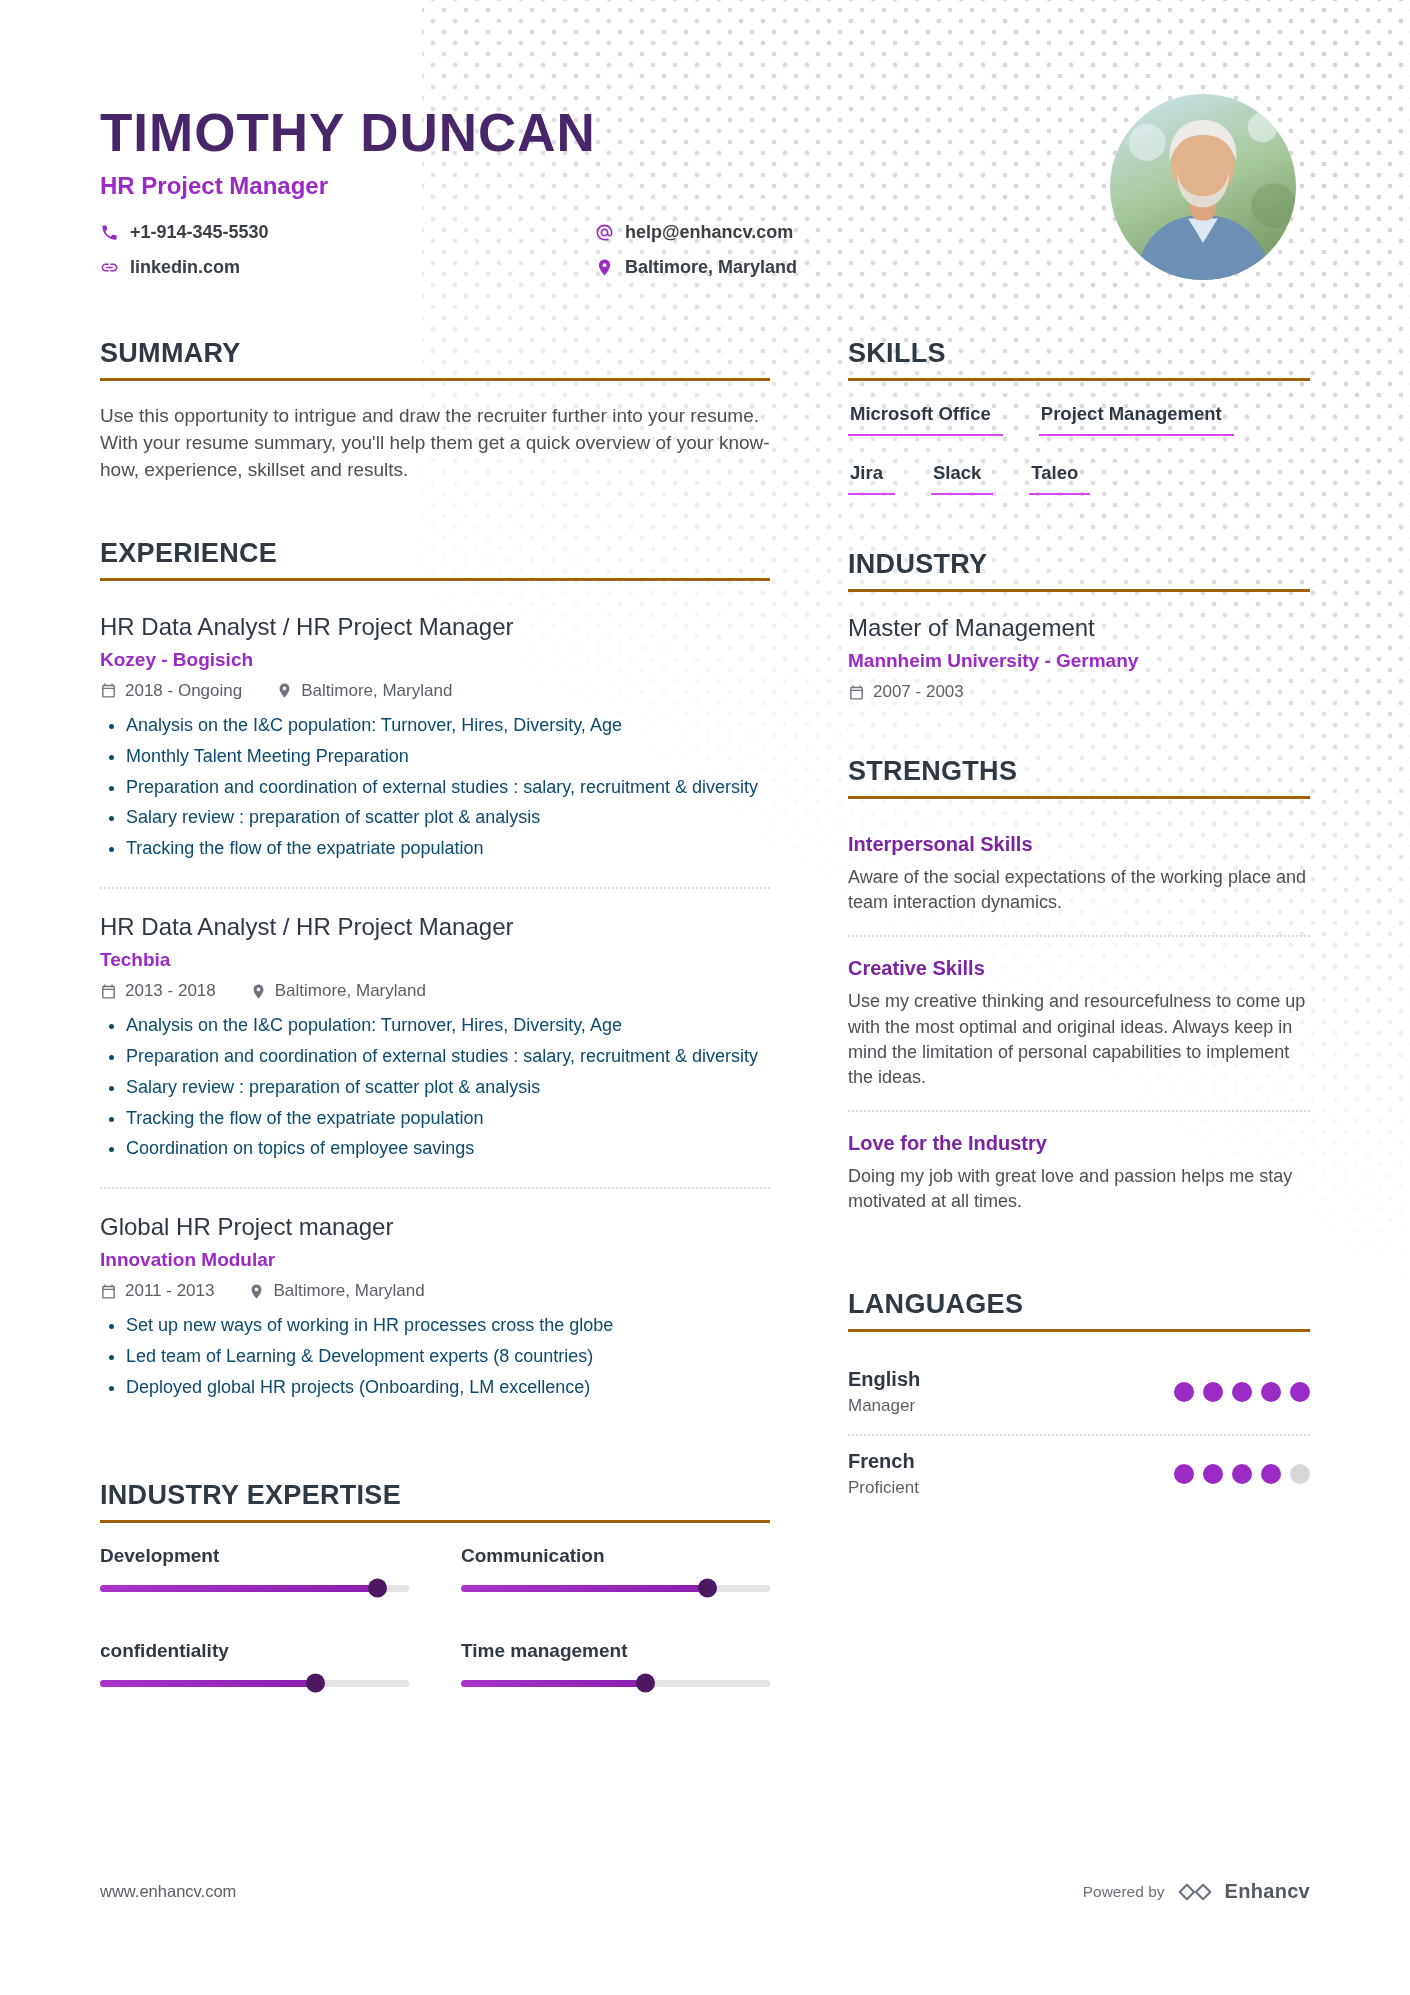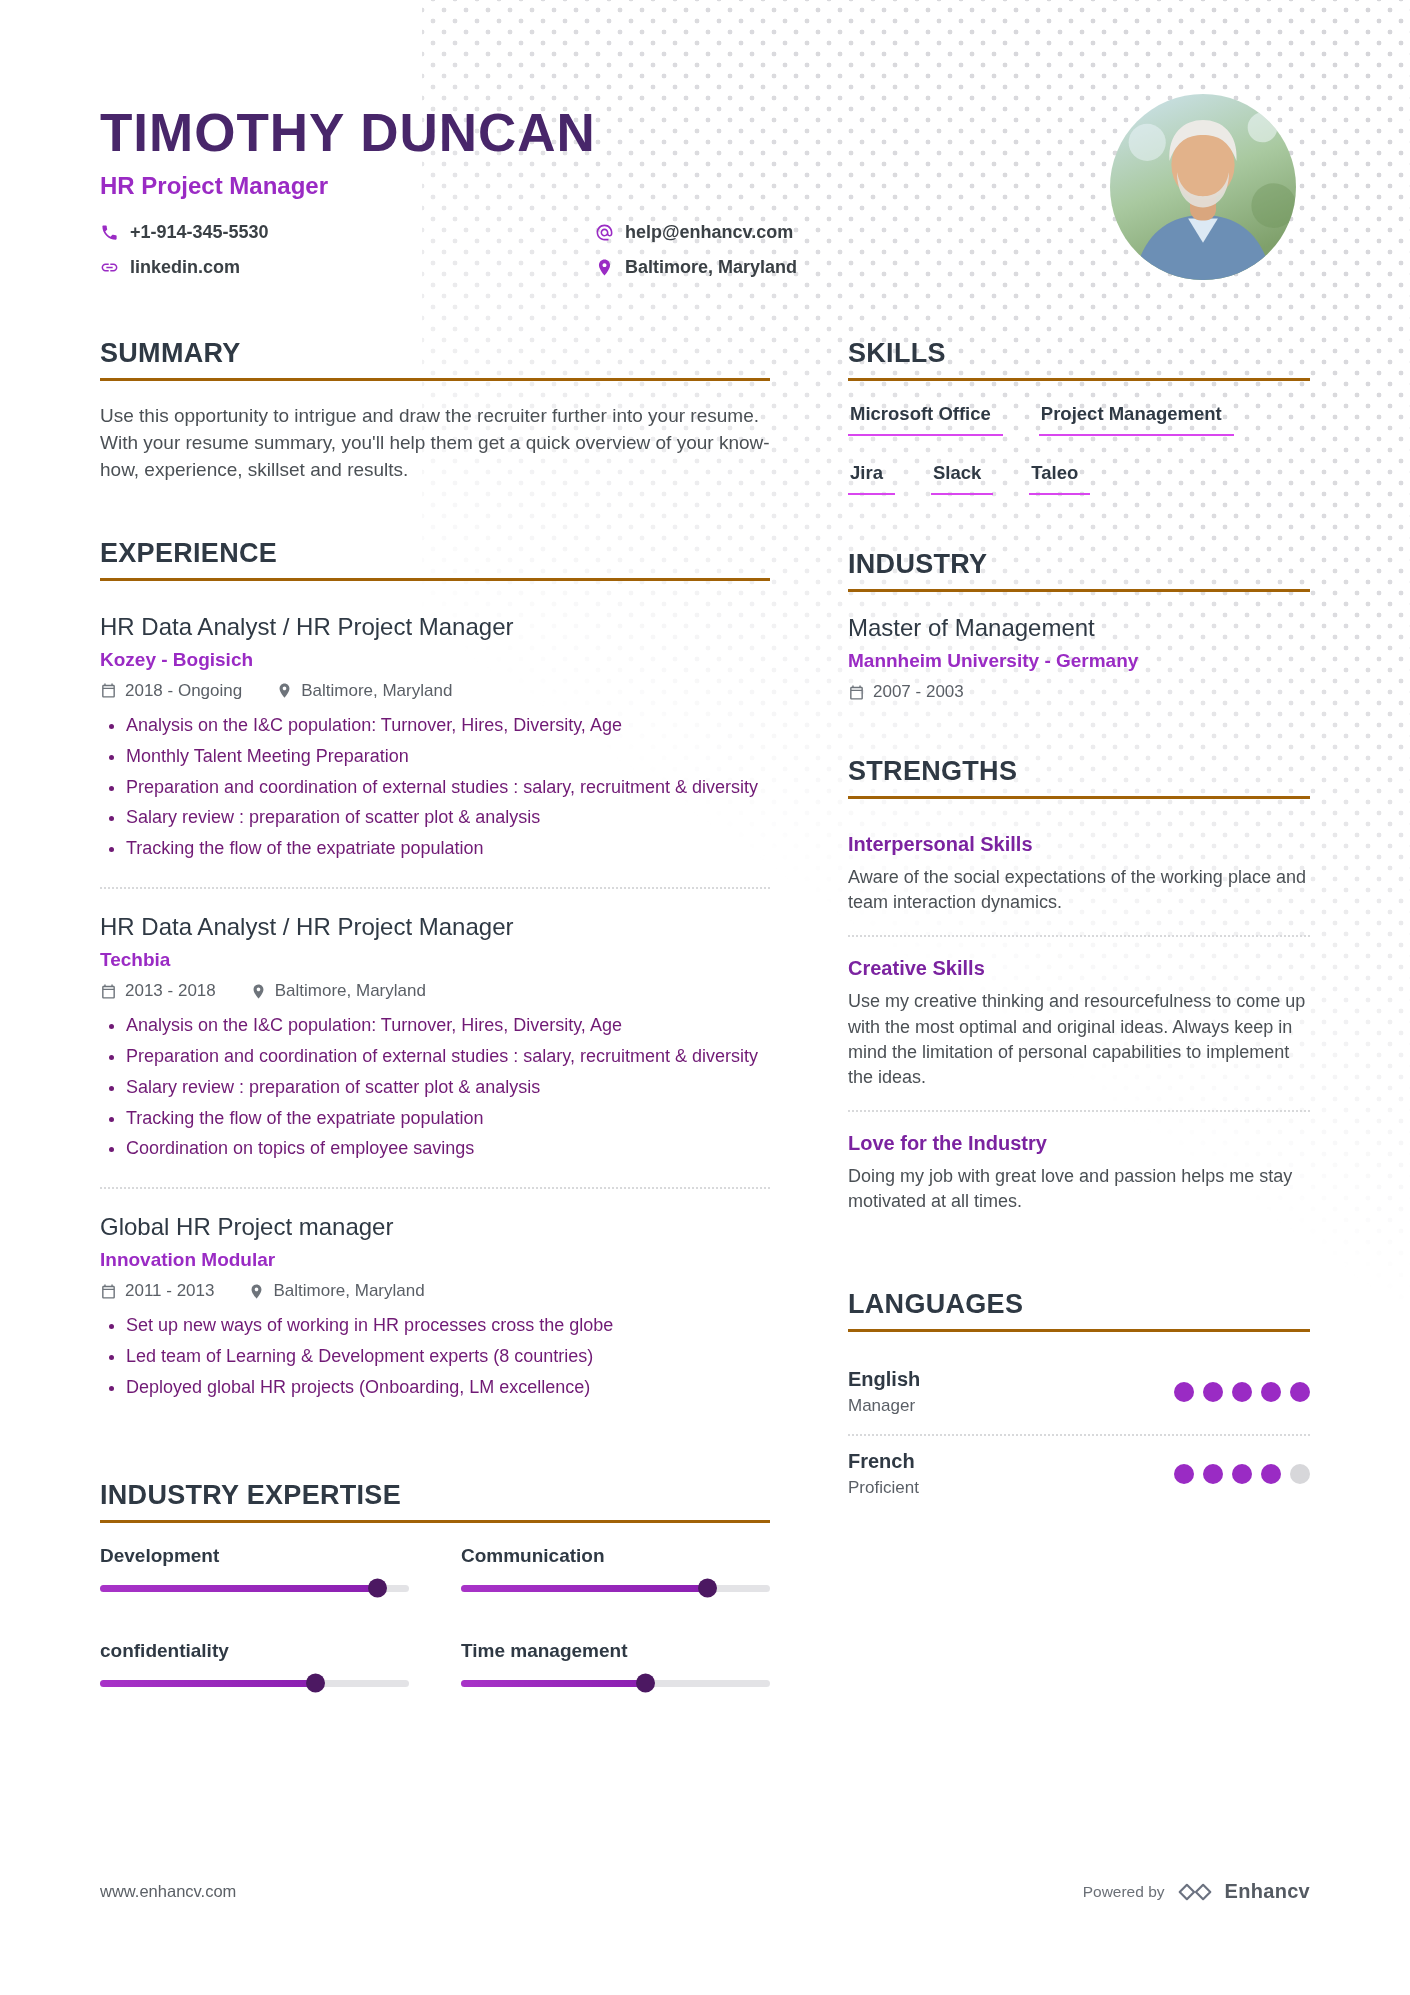--- a/index.html
+++ b/index.html
@@ -61,21 +61,21 @@
   
   .exp{ padding:10px 0 20px; }
   .exp + .exp{ border-top:2px dotted #d8d9db; padding-top:24px; }
   .exp-title{ font-size:24px; font-weight:500; color:var(--heading); margin-bottom:8px; }
   .exp-company{ font-size:19px; font-weight:700; color:var(--accent); margin-bottom:10px; }
   .exp-meta{ display:flex; gap:34px; align-items:center; font-size:17px; color:var(--meta-gray); margin-bottom:12px; }
   .meta-item{ display:inline-flex; align-items:center; gap:8px; }
   .micon{ display:inline-flex; width:17px; height:17px; color:#6e747b; }
   .micon svg{ width:100%; height:100%; }
   .bullets{ padding-left:26px; }
-  .bullets li{ font-size:18px; line-height:1.38; color:#701a75; margin-bottom:6px; }
+  .bullets li{ font-size:18px; line-height:1.38; color:#0c4a6e; margin-bottom:6px; }
 
   
   .slider-grid{ display:grid; grid-template-columns:1fr 1fr; column-gap:52px; row-gap:48px; margin-top:6px; }
   .slider-label{ font-size:19px; font-weight:700; color:var(--heading); margin-bottom:18px; }
   .slider-track{ position:relative; height:7px; border-radius:5px; background:#e3e3e6; }
   .slider-fill{
     position:relative; height:100%; border-radius:5px;
     background:linear-gradient(90deg,#a833c8,#8a1fb0);
   }
   .slider-knob{

